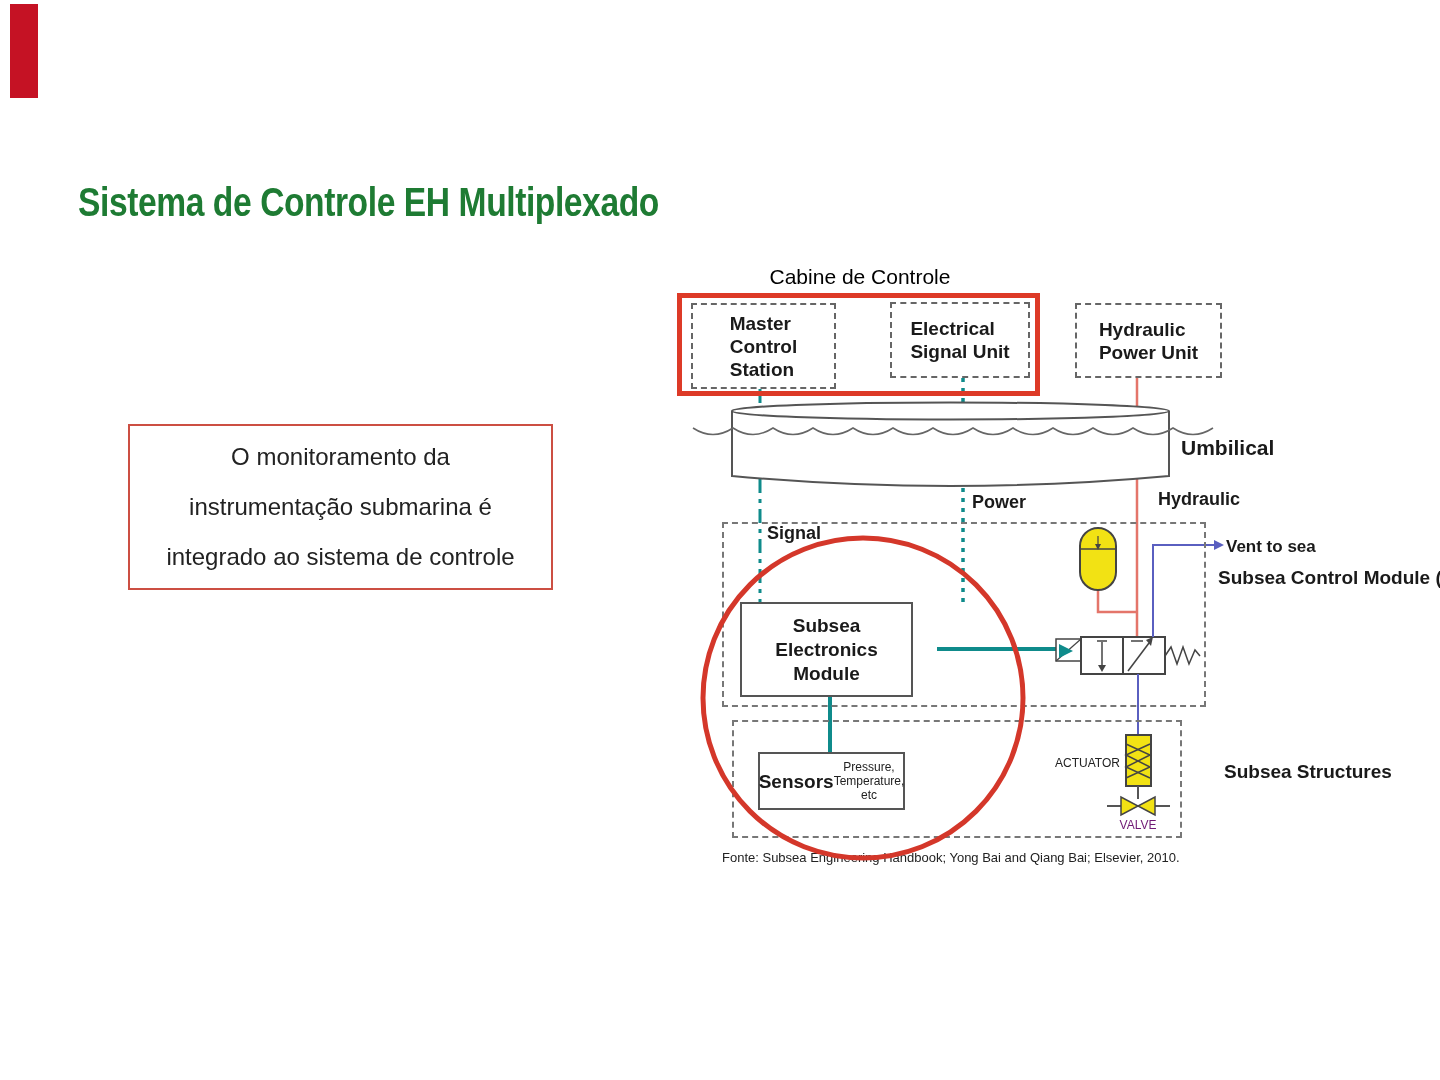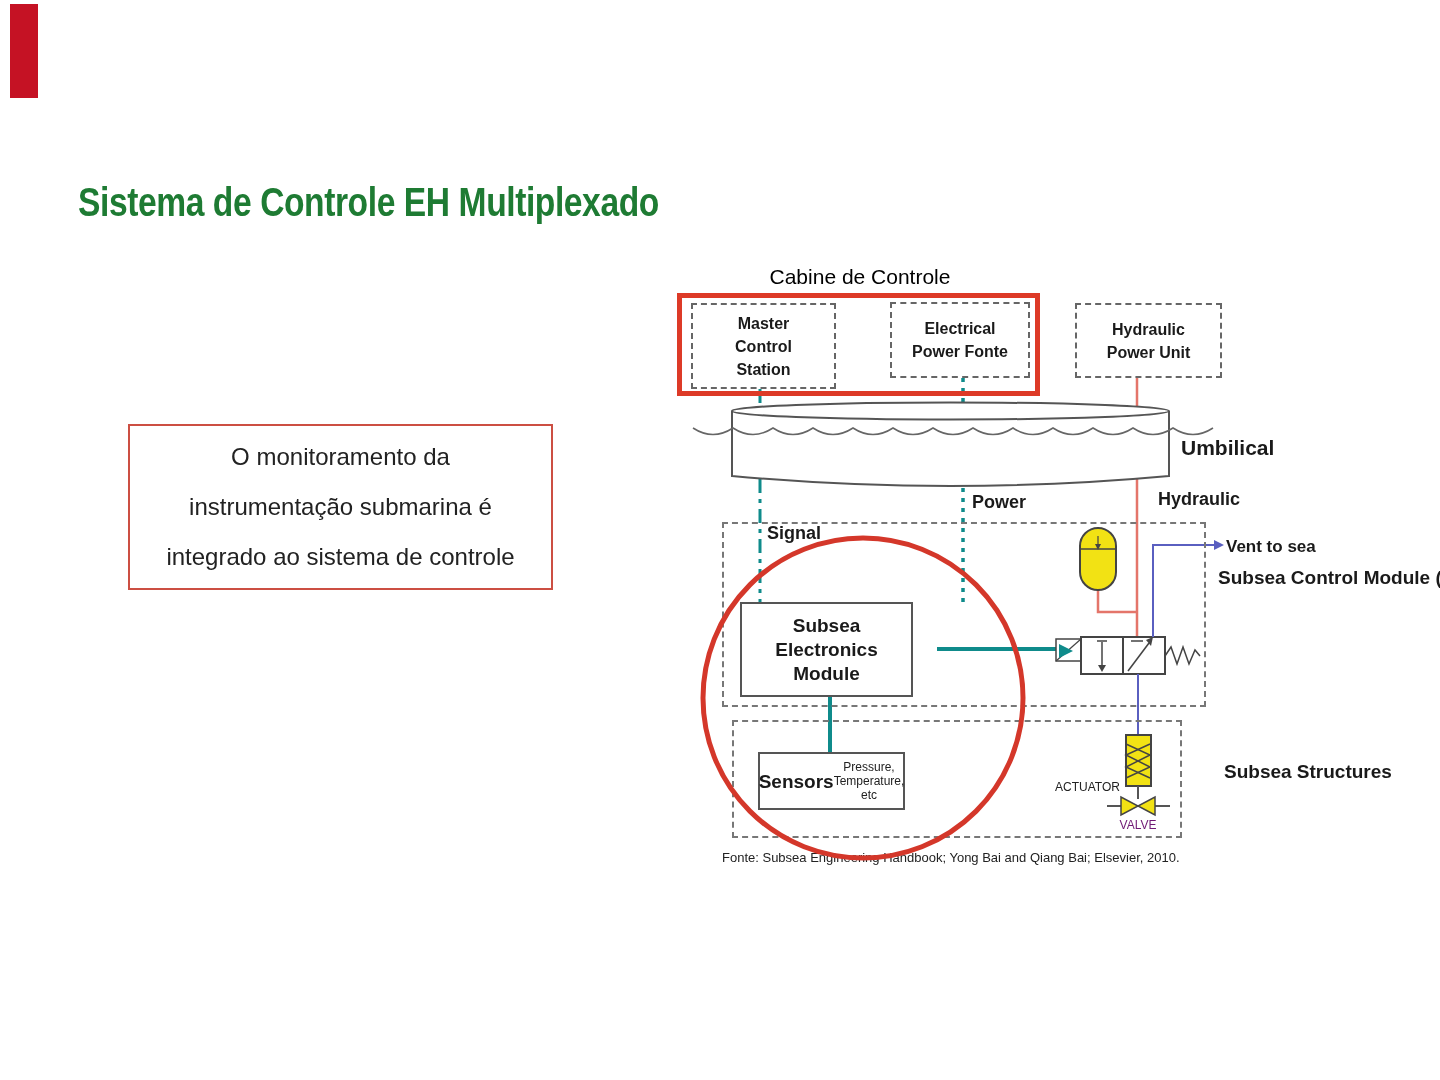--- a/index.html
+++ b/index.html
@@ -10,21 +10,21 @@
   .title{left:78px;top:180px;font-size:40px;font-weight:bold;color:#1e7b33;
          transform:scaleX(.84);transform-origin:left top;white-space:nowrap;letter-spacing:-.5px;}
   .principio{left:93px;top:307px;width:473px;height:53px;background:#ffe817;
              border:3px solid #e2512c;box-sizing:border-box;display:flex;align-items:center;
              justify-content:center;font-size:29px;font-weight:bold;color:#111;}
   .statement{left:128px;top:424px;width:425px;height:166px;border:2px solid #cc4f43;
              box-sizing:border-box;display:flex;align-items:center;justify-content:center;
              text-align:center;font-size:24px;color:#222;line-height:50px;white-space:pre-line;}
   .ml{white-space:pre-line;}
   .dash-box{border:2px dashed #666;box-sizing:border-box;display:flex;align-items:center;
-            justify-content:center;text-align:center;font-weight:bold;font-size:16px;line-height:23px;}
+            justify-content:center;font-weight:bold;font-size:19px;line-height:23px;}
   .big-dash{border:2px dashed #777;box-sizing:border-box;}
   .cabine-rect{left:677px;top:293px;width:363px;height:103px;border:5px solid #dd3a27;box-sizing:border-box;}
   .mcs{left:691px;top:303px;width:145px;height:86px;}
   .epu{left:890px;top:302px;width:140px;height:76px;}
   .hpu{left:1075px;top:303px;width:147px;height:75px;}
   .scm-box{left:722px;top:522px;width:484px;height:185px;}
   .structures-box{left:732px;top:720px;width:450px;height:118px;}
   .sem-box{left:740px;top:602px;width:173px;height:95px;border:2px solid #555;background:#fff;
            box-sizing:border-box;display:flex;align-items:center;justify-content:center;
            text-align:center;font-weight:bold;font-size:19px;line-height:24px;}
@@ -35,21 +35,21 @@
   .sensors-sub{font-size:12px;line-height:14px;color:#222;}
   .lbl{font-weight:bold;font-size:18px;color:#1a1a1a;white-space:nowrap;}
   .cabine-lbl{left:740px;top:265px;width:240px;text-align:center;font-size:21px;font-weight:normal;color:#000000;}
   .umbilical-lbl{left:1181px;top:436px;font-size:21px;}
   .signal-lbl{left:767px;top:492px;margin-top:31px;}
   .power-lbl{left:972px;top:492px;}
   .hydraulic-lbl{left:1158px;top:489px;}
   .vent-lbl{left:1226px;top:537px;font-size:17px;}
   .scm-lbl{left:1218px;top:565px;font-size:19px;line-height:25px;}
   .structures-lbl{left:1224px;top:760px;font-size:19px;line-height:23px;}
-  .actuator-lbl{left:1042px;top:756px;width:78px;text-align:right;font-size:12px;font-weight:normal;color:#222;margin-top:24px;}
+  .actuator-lbl{left:1042px;top:756px;width:78px;text-align:right;font-size:12px;font-weight:normal;color:#222;}
   .valve-lbl{left:1108px;top:818px;width:60px;text-align:center;font-size:12px;font-weight:normal;color:#701a75;}
   .caption{left:722px;top:850px;font-size:13px;color:#222;white-space:nowrap;}
   svg{position:absolute;left:0;top:0;pointer-events:none;}
 </style>
 </head>
 <body>
 
 <div class="slide">
 
   <svg width="1440" height="1080" viewBox="0 0 1440 1080">
@@ -118,21 +118,21 @@
   <div class="abs statement">O monitoramento da
 instrumentação submarina é
 integrado ao sistema de controle</div>
 
   <div class="abs cabine-lbl lbl">Cabine de Controle</div>
   <div class="abs cabine-rect"></div>
   <div class="abs dash-box mcs ml">Master
 Control
 Station</div>
   <div class="abs dash-box epu ml">Electrical
-Power Fonte</div>
+Signal Unit</div>
   <div class="abs dash-box hpu ml">Hydraulic
 Power Unit</div>
 
   <div class="abs big-dash scm-box"></div>
   <div class="abs big-dash structures-box"></div>
   <div class="abs sem-box ml">Subsea Electronics
 Module</div>
   <div class="abs sensors-box">
     <div class="sensors-title">Sensors</div>
     <div class="sensors-sub">Pressure, Temperature, etc</div>

